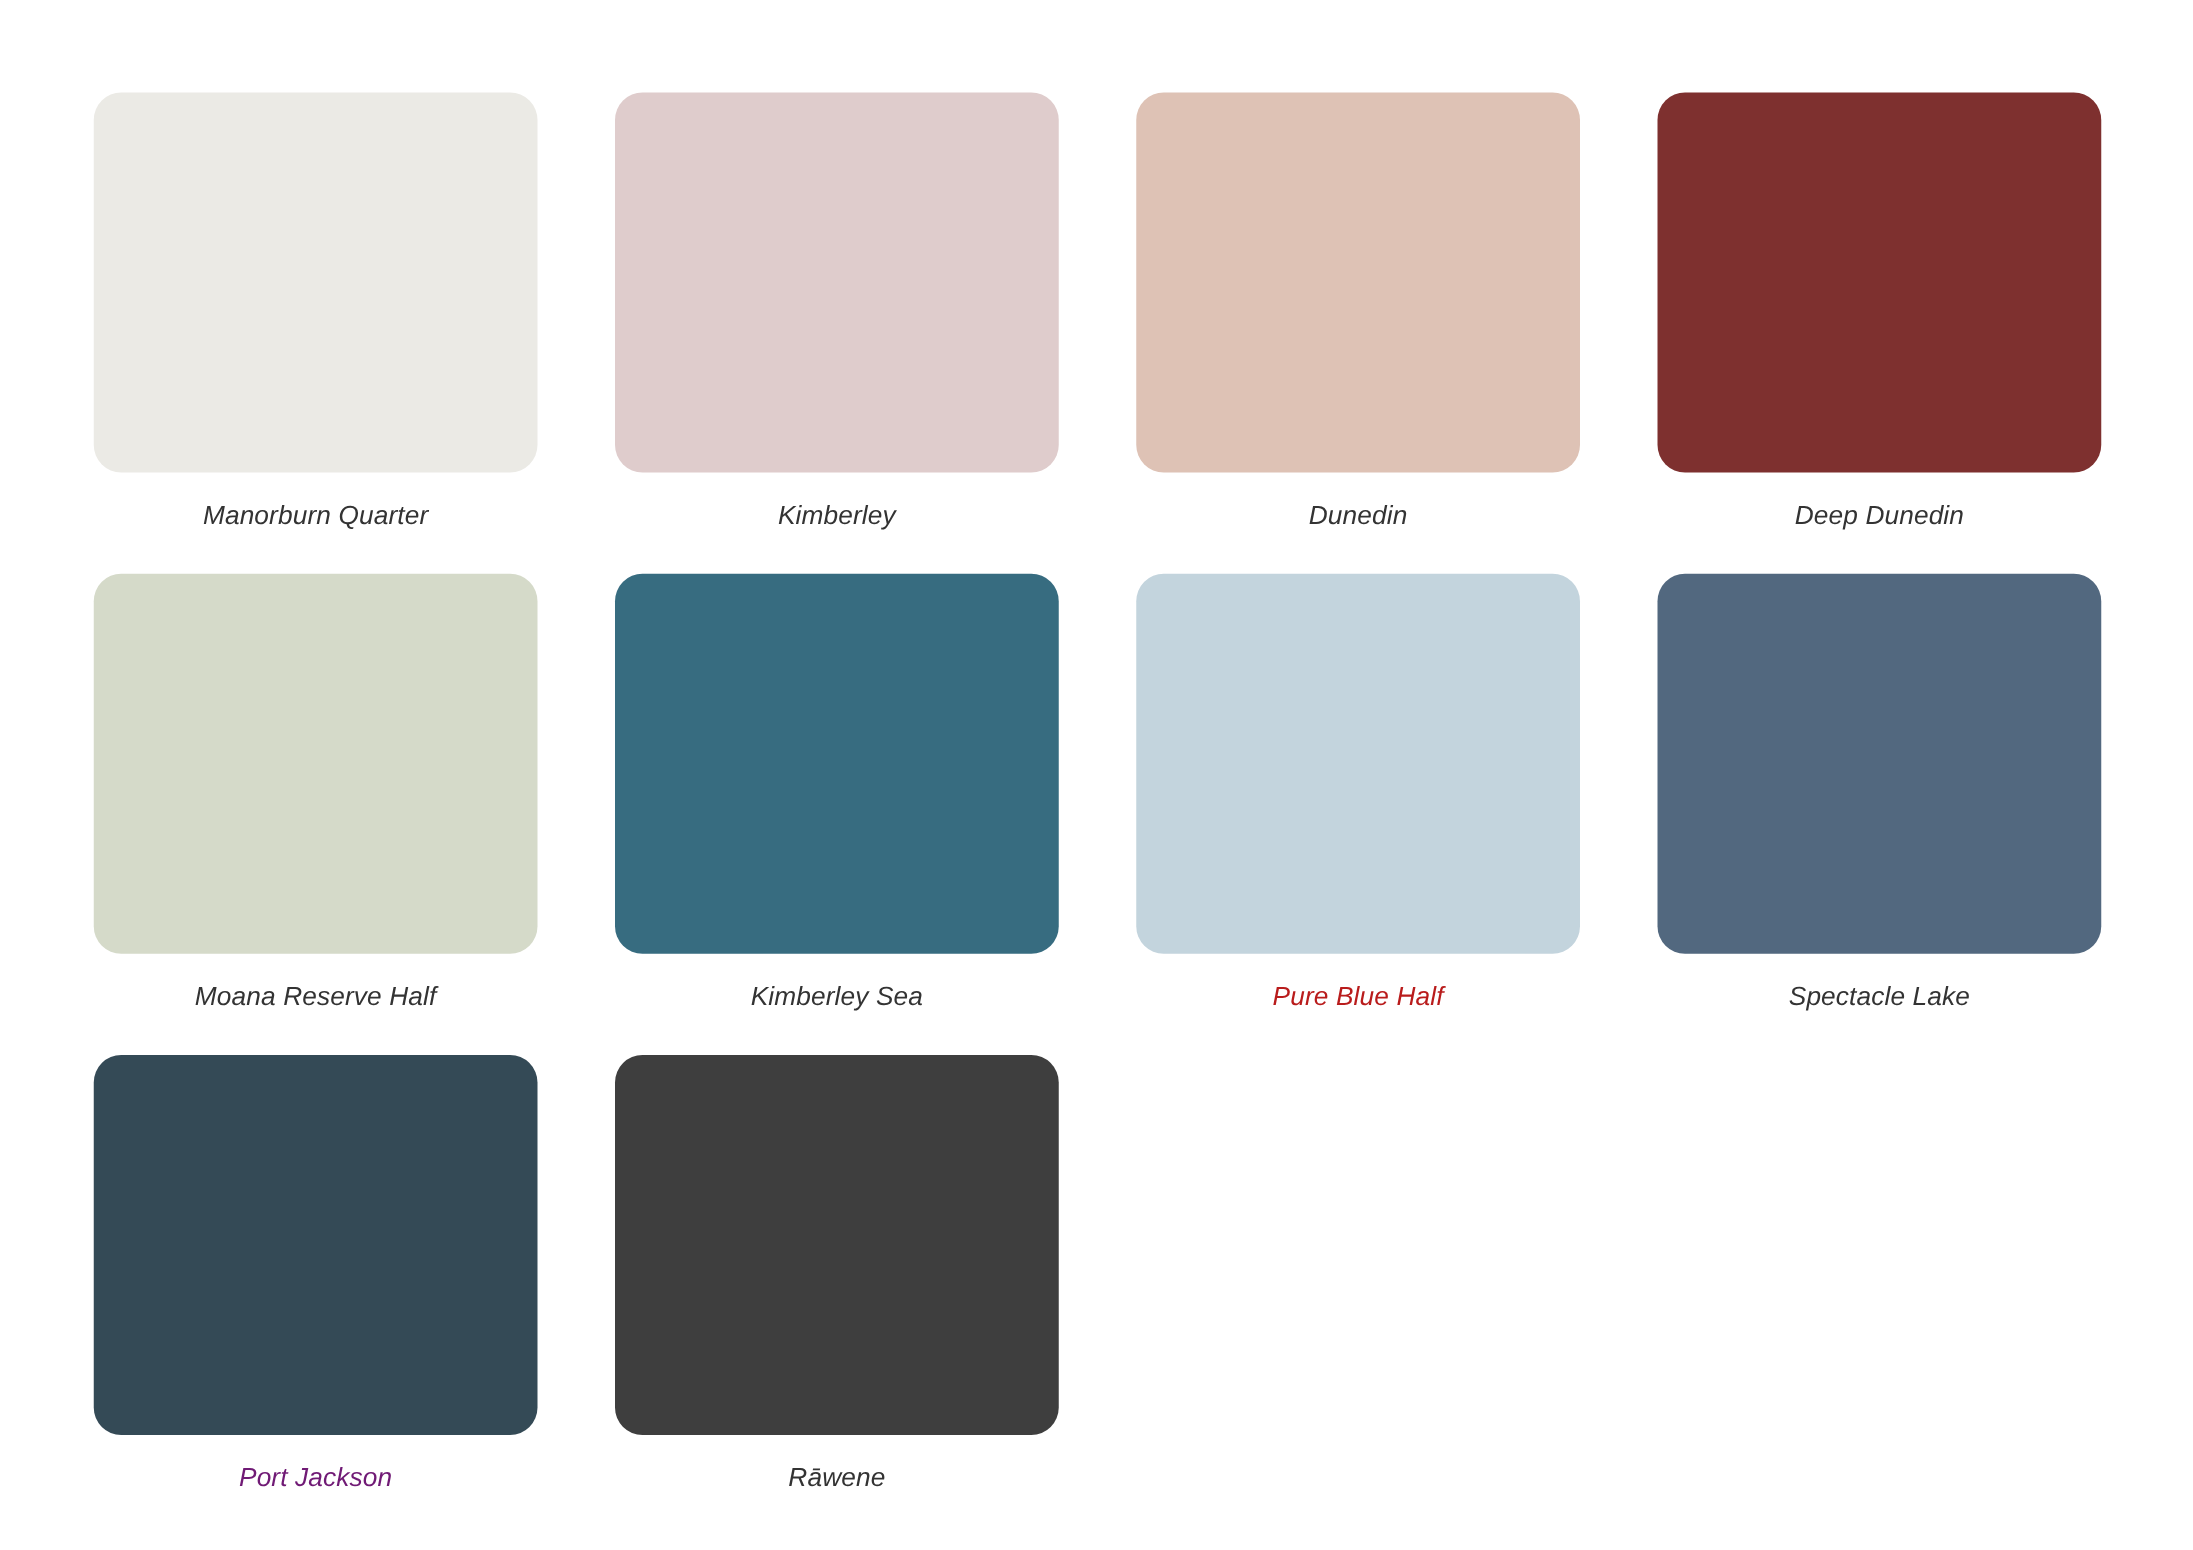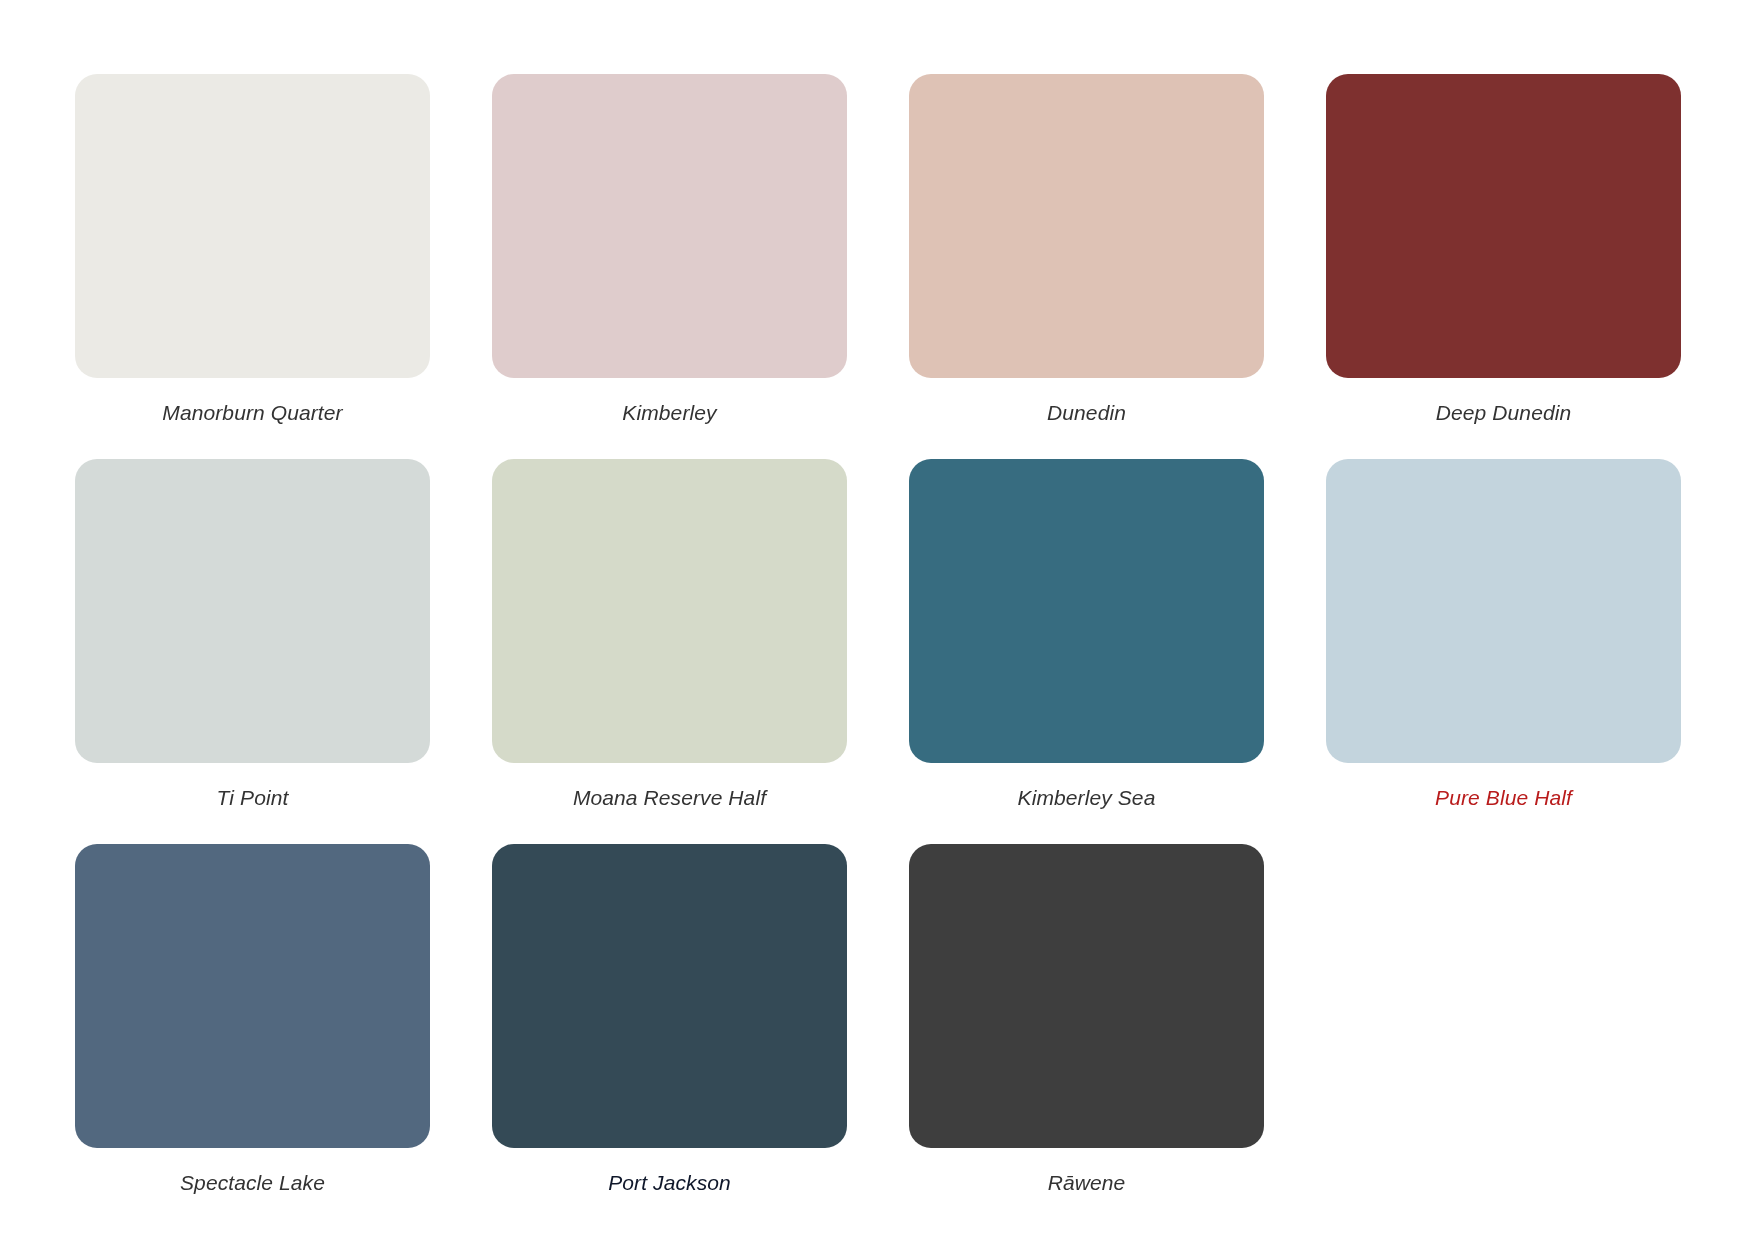--- a/index.html
+++ b/index.html
@@ -72,24 +72,20 @@
     <div class="swatch-cell">
       <div class="swatch-chip" style="background-color:#DEC2B5;"></div>
       <div class="swatch-label" style="color: rgb(51, 51, 51);">Dunedin</div>
     </div>
 
     <div class="swatch-cell">
       <div class="swatch-chip" style="background-color:#7E302F;"></div>
       <div class="swatch-label" style="color: rgb(51, 51, 51);">Deep Dunedin</div>
     </div>
 
-    <div class="swatch-cell">
-      <div class="swatch-chip" style="background-color:#D4DAD8;"></div>
-      <div class="swatch-label" style="color: rgb(51, 51, 51);">Ti Point</div>
-    </div>
 
     <div class="swatch-cell">
       <div class="swatch-chip" style="background-color:#D5DAC9;"></div>
       <div class="swatch-label" style="color: rgb(51, 51, 51);">Moana Reserve Half</div>
     </div>
 
 
     <div class="swatch-cell">
       <div class="swatch-chip" style="background-color:#376C80;"></div>
       <div class="swatch-label" style="color: rgb(51, 51, 51);">Kimberley Sea</div>
@@ -100,21 +96,21 @@
       <div class="swatch-label" style="color: #b91c1c;">Pure Blue Half</div>
     </div>
 
     <div class="swatch-cell">
       <div class="swatch-chip" style="background-color:#52687F;"></div>
       <div class="swatch-label" style="color: rgb(51, 51, 51);">Spectacle Lake</div>
     </div>
 
     <div class="swatch-cell">
       <div class="swatch-chip" style="background-color:#344A56;"></div>
-      <div class="swatch-label" style="color: #0f172a;">Port Jackson</div>
+      <div class="swatch-label" style="color: #701a75;">Port Jackson</div>
     </div>
 
     <div class="swatch-cell">
       <div class="swatch-chip" style="background-color:#3E3E3E;"></div>
       <div class="swatch-label" style="color: rgb(51, 51, 51);">Rāwene</div>
     </div>
 
   </div>
 </div>
 

